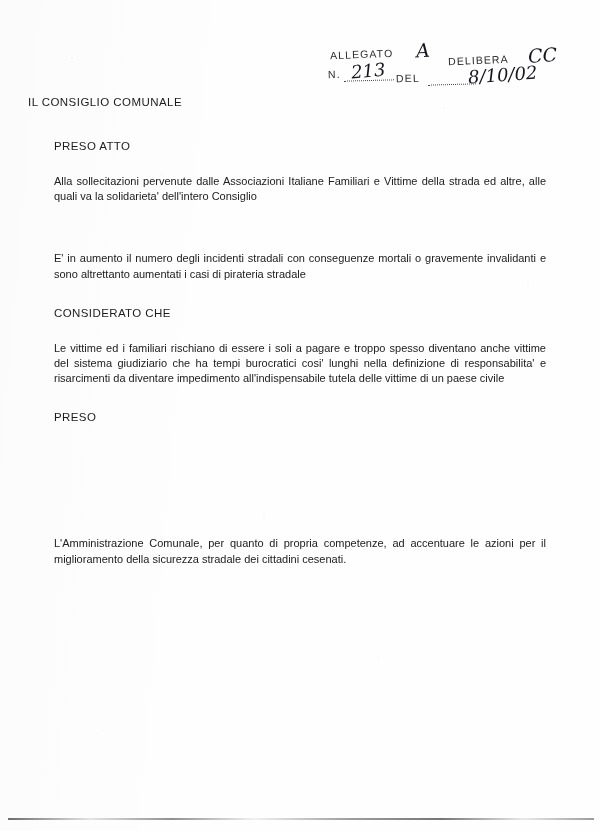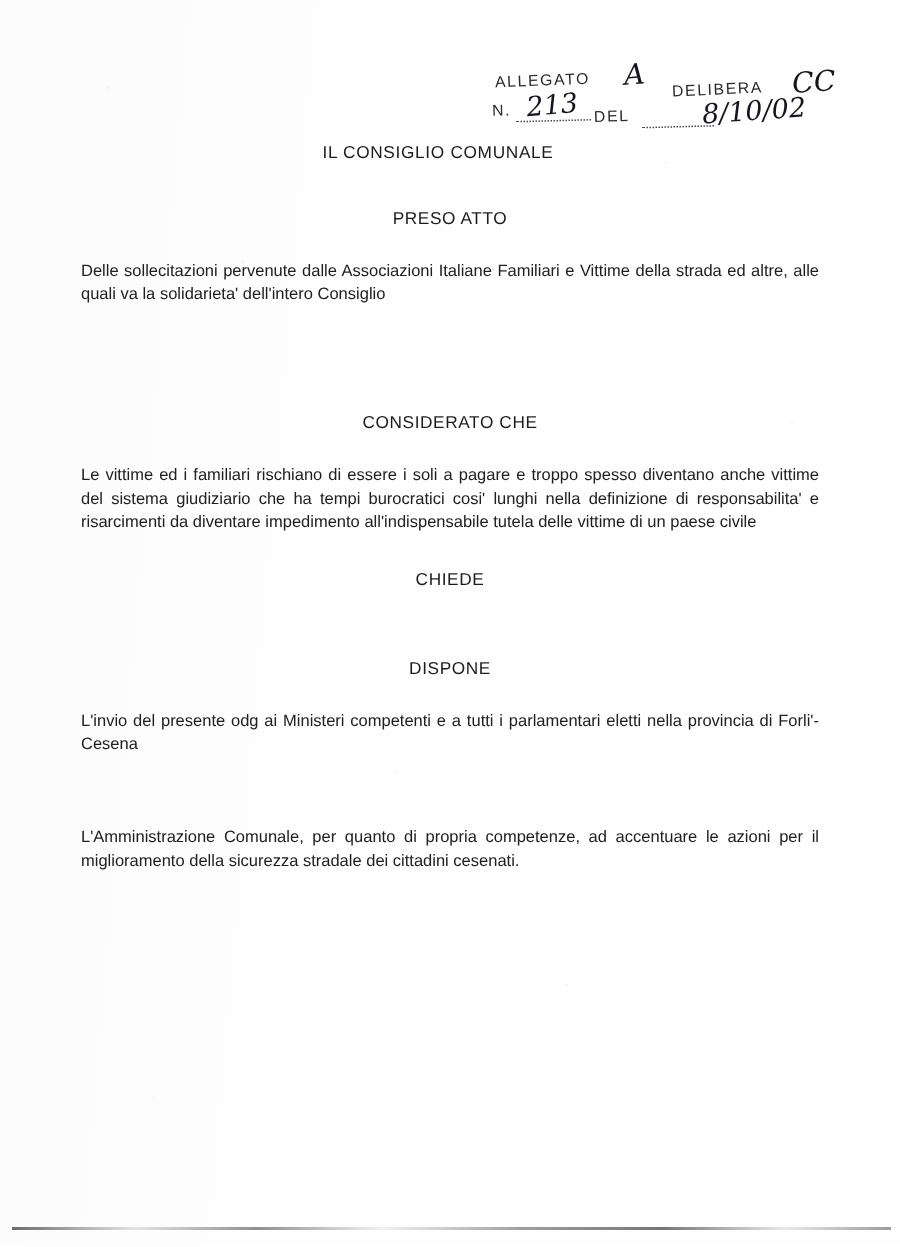--- a/index.html
+++ b/index.html
@@ -92,47 +92,47 @@
   #hw-date     { left: 140px; top: 20px; font-size: 18px; transform: rotate(-4deg); }
   #dots-1      { left: 16px;  top: 36px; width: 50px; transform: rotate(-1.5deg); }
   #dots-2      { left: 100px; top: 40px; width: 48px; transform: rotate(-1.5deg); }
 
   
   .doc-title {
     position: absolute;
     left: 0;
     right: 16px;
     top: 96px;
-    text-align: center;
     font-size: 11.5px;
     letter-spacing: 0.45px;
     color: #1c1c1c;
+    padding-left: 28px;
   }
   .content {
     position: absolute;
     left: 54px;
     top: 140px;
     width: 492px;
   }
   .section-heading {
-    text-align: center;
+    text-align: left;
     font-size: 11.5px;
     letter-spacing: 0.4px;
     color: #1c1c1c;
     margin: 0;
   }
   .section-body {
     text-align: justify;
     font-size: 11px;
     line-height: 15.2px;
     color: #202020;
     margin: 0;
     hyphens: none;
   }
-  .section-body:last-child { text-align-last: left; }
+  .section-body:last-child { text-align-last: left; margin-top: 44px; }
   .sec { margin-bottom: 0; }
   .gap-after-heading { height: 22px; }
   .gap-after-body { height: 25px; }
 </style>
 </head>
 <body>
 
 <div class="page">
 
   <div class="scan-noise"></div>
@@ -150,48 +150,43 @@
     <span class="stamp-dots" id="dots-2"></span>
   </div>
 
   <div class="doc-title">IL CONSIGLIO COMUNALE</div>
 
   <div class="content">
 
     <div class="sec">
       <p class="section-heading">PRESO ATTO</p>
       <div class="gap-after-heading"></div>
-      <p class="section-body">Delle sollecitazioni pervenute dalle Associazioni Italiane Familiari e Vittime della strada ed altre, alle quali va la solidarieta' dell'intero Consiglio</p>
+      <p class="section-body">Alla sollecitazioni pervenute dalle Associazioni Italiane Familiari e Vittime della strada ed altre, alle quali va la solidarieta' dell'intero Consiglio</p>
       <div class="gap-after-body"></div>
     </div>
 
     <div class="sec">
       <div class="gap-after-heading"></div>
+      <p class="section-body">E' in aumento il numero degli incidenti stradali con conseguenze mortali o gravemente invalidanti e sono altrettanto aumentati i casi di pirateria stradale</p>
       <div class="gap-after-body"></div>
     </div>
 
     <div class="sec">
       <p class="section-heading">CONSIDERATO CHE</p>
       <div class="gap-after-heading"></div>
       <p class="section-body">Le vittime ed i familiari rischiano di essere i soli a pagare e troppo spesso diventano anche vittime del sistema giudiziario che ha tempi burocratici cosi' lunghi nella definizione di responsabilita' e risarcimenti da diventare impedimento all'indispensabile tutela delle vittime di un paese civile</p>
       <div class="gap-after-body"></div>
     </div>
 
     <div class="sec">
-      <p class="section-heading">CHIEDE</p>
+      <p class="section-heading">PRESO</p>
       <div class="gap-after-heading"></div>
       <div class="gap-after-body"></div>
     </div>
 
-    <div class="sec">
-      <p class="section-heading">DISPONE</p>
-      <div class="gap-after-heading"></div>
-      <p class="section-body">L'invio del presente odg ai Ministeri competenti e a tutti i parlamentari eletti nella provincia di Forli'-Cesena</p>
-      <div class="gap-after-body"></div>
-    </div>
 
     <div class="sec">
       <div class="gap-after-heading"></div>
       <p class="section-body">L'Amministrazione Comunale, per quanto di propria competenze, ad accentuare le azioni per il miglioramento della sicurezza stradale dei cittadini cesenati.</p>
     </div>
 
   </div>
 
   <div class="scan-edge-bottom"></div>
 </div>

